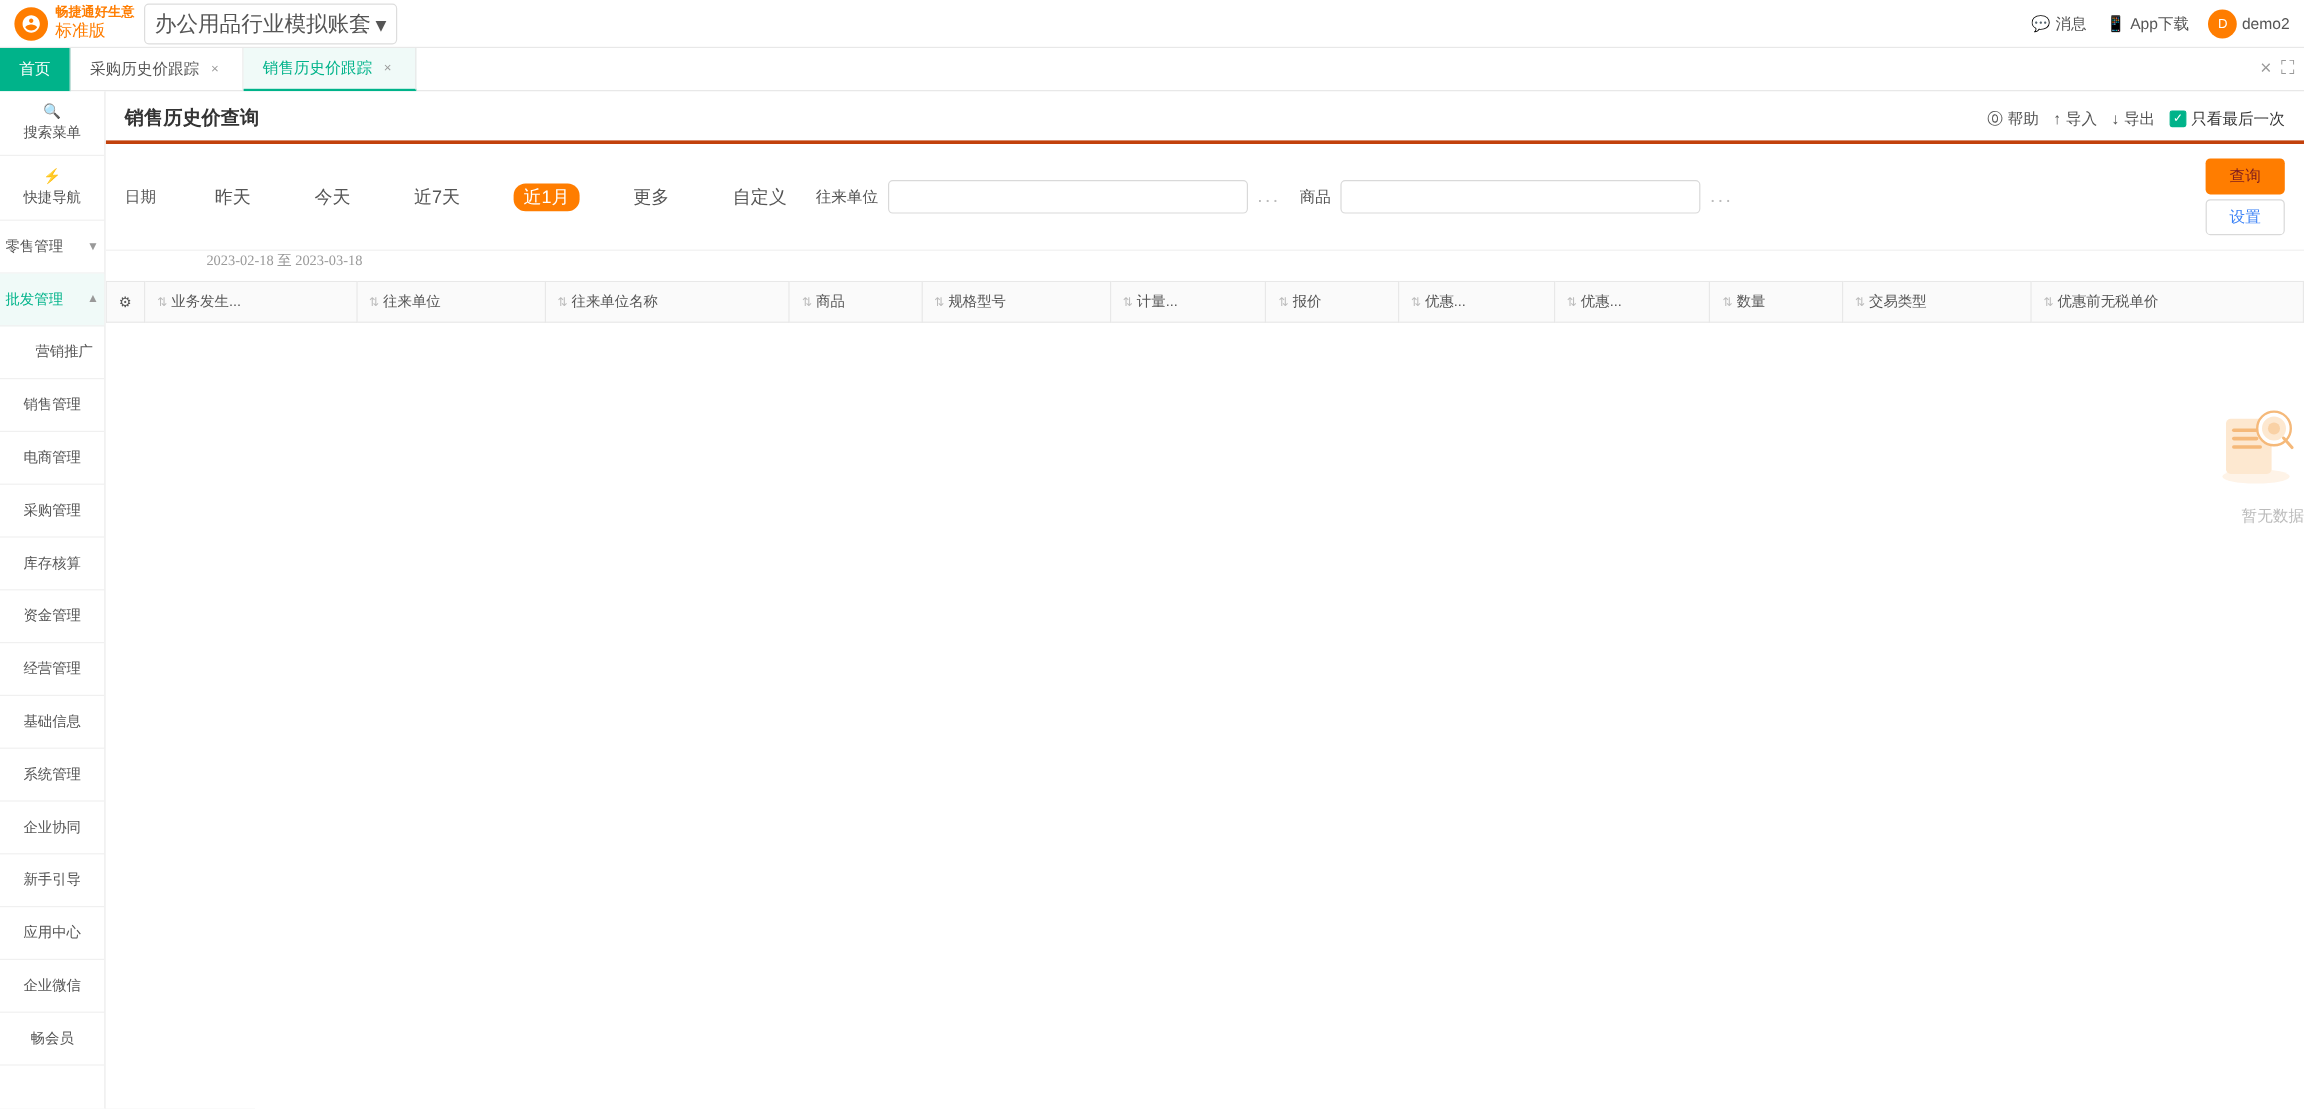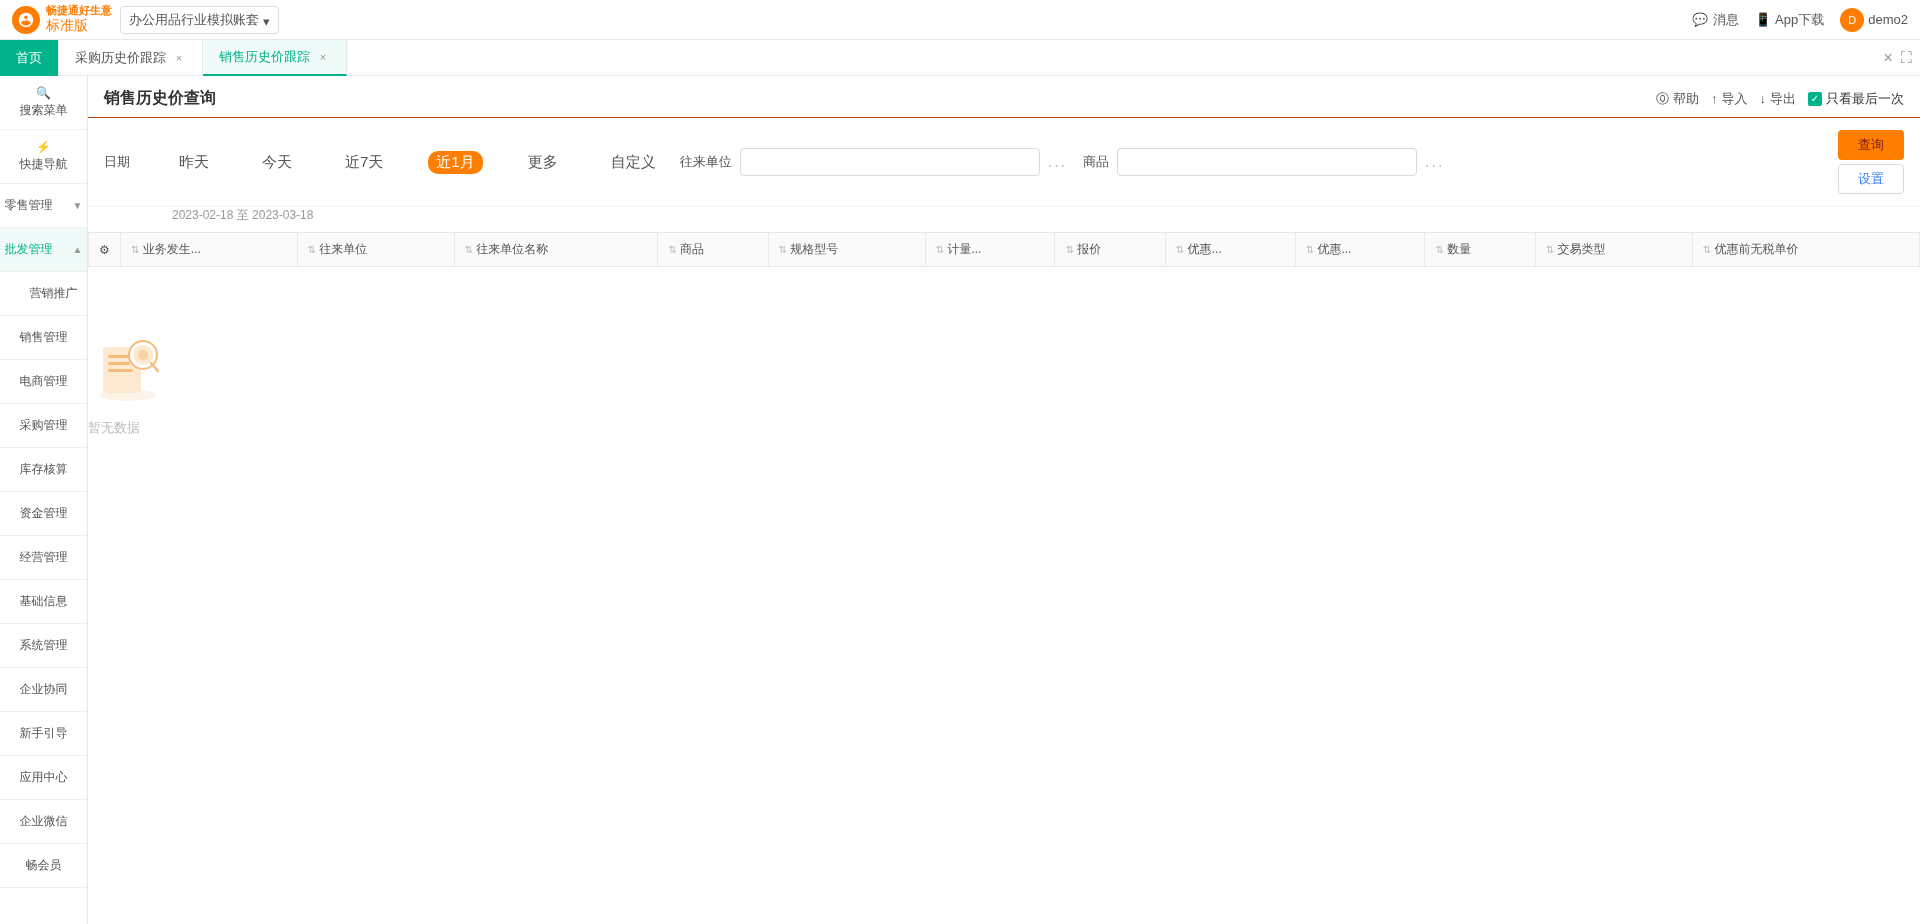--- a/index.html
+++ b/index.html
@@ -15,21 +15,21 @@
       padding: 0 12px;
       border-bottom: 1px solid #e8e8e8;
       flex-shrink: 0;
     }
     .top-bar-left { display: flex; align-items: center; gap: 8px; }
     .logo-area { display: flex; align-items: center; gap: 6px; }
     .logo-circle { width: 28px; height: 28px; background: #ff7d00; border-radius: 50%; display: flex; align-items: center; justify-content: center; }
     .logo-circle svg { width: 18px; height: 18px; }
     .logo-text { font-size: 11px; color: #ff7d00; line-height: 1.2; font-weight: bold; }
     .logo-subtext { font-size: 14px; color: #ff7d00; }
-    .dropdown-selector { display: flex; align-items: flex-end; gap: 4px; padding: 4px 8px; border: 1px solid #ddd; border-radius: 4px; cursor: pointer; font-size: 13px; color: #555; background: #fff; }
+    .dropdown-selector { display: flex; align-items: flex-end; gap: 4px; padding: 4px 8px; border: 1px solid #ddd; border-radius: 4px; cursor: pointer; font-size: 18px; color: #555; background: #fff; }
     .top-bar-right { display: flex; align-items: center; gap: 16px; }
     .top-bar-item { display: flex; align-items: center; gap: 4px; cursor: pointer; color: #555; font-size: 13px; }
 
     
     .tab-bar {
       height: 36px;
       background: #fff;
       display: flex;
       align-items: center;
       border-bottom: 1px solid #e8e8e8;
@@ -109,21 +109,21 @@
       display: flex;
       flex-direction: column;
     }
 
     
     .page-header {
       display: flex;
       align-items: center;
       justify-content: space-between;
       padding: 12px 16px 8px 16px;
-      border-bottom: 1px solid #c2410c;
+      border-bottom: 3px solid #c2410c;
     }
     .page-title { font-size: 16px; font-weight: bold; color: #333; }
     .page-header-actions { display: flex; align-items: center; gap: 12px; }
     .header-action-item { display: flex; align-items: center; gap: 4px; cursor: pointer; color: #555; font-size: 13px; }
 
     
     .filter-area {
       padding: 12px 16px;
       display: flex;
       align-items: center;
@@ -172,21 +172,21 @@
       cursor: pointer;
     }
     .th-icon { color: #bbb; font-size: 10px; }
     .gear-th { width: 32px; text-align: center; }
 
     
     .empty-state {
       flex: 1;
       display: flex;
       flex-direction: column;
-      align-items: flex-start;
+      align-items: flex-end;
       justify-content: center;
       padding: 60px 0;
     }
     .empty-icon { width: 80px; height: 80px; margin-bottom: 12px; }
     .empty-text { color: #bbb; font-size: 13px; }
 
     
     .custom-checkbox {
       width: 14px; height: 14px; border: 1px solid #d9d9d9; border-radius: 2px; background: #fff; display: inline-flex; align-items: center; justify-content: center;
     }
@@ -361,21 +361,21 @@
           <span class="filter-label">商品</span>
           <input class="filter-input-wide" type="text" value="" style="">
           <span class="filter-dots">...</span>
         </div>
         <div style="display:flex;flex-direction:column;gap:4px;margin-left:auto;">
           <button class="query-btn">查询</button>
           <button class="settings-btn">设置</button>
         </div>
       </div>
 
-      <div style="padding: 0 16px 8px 80px;">
+      <div style="padding: 0 16px 8px 80px; font-family: Liberation Serif, serif;">
         <span class="date-range">2023-02-18 至 2023-03-18</span>
       </div>
 
       <div class="table-area">
         <table class="data-table">
           <thead>
             <tr>
               <th class="gear-th">
                 <span>⚙</span>
               </th>

